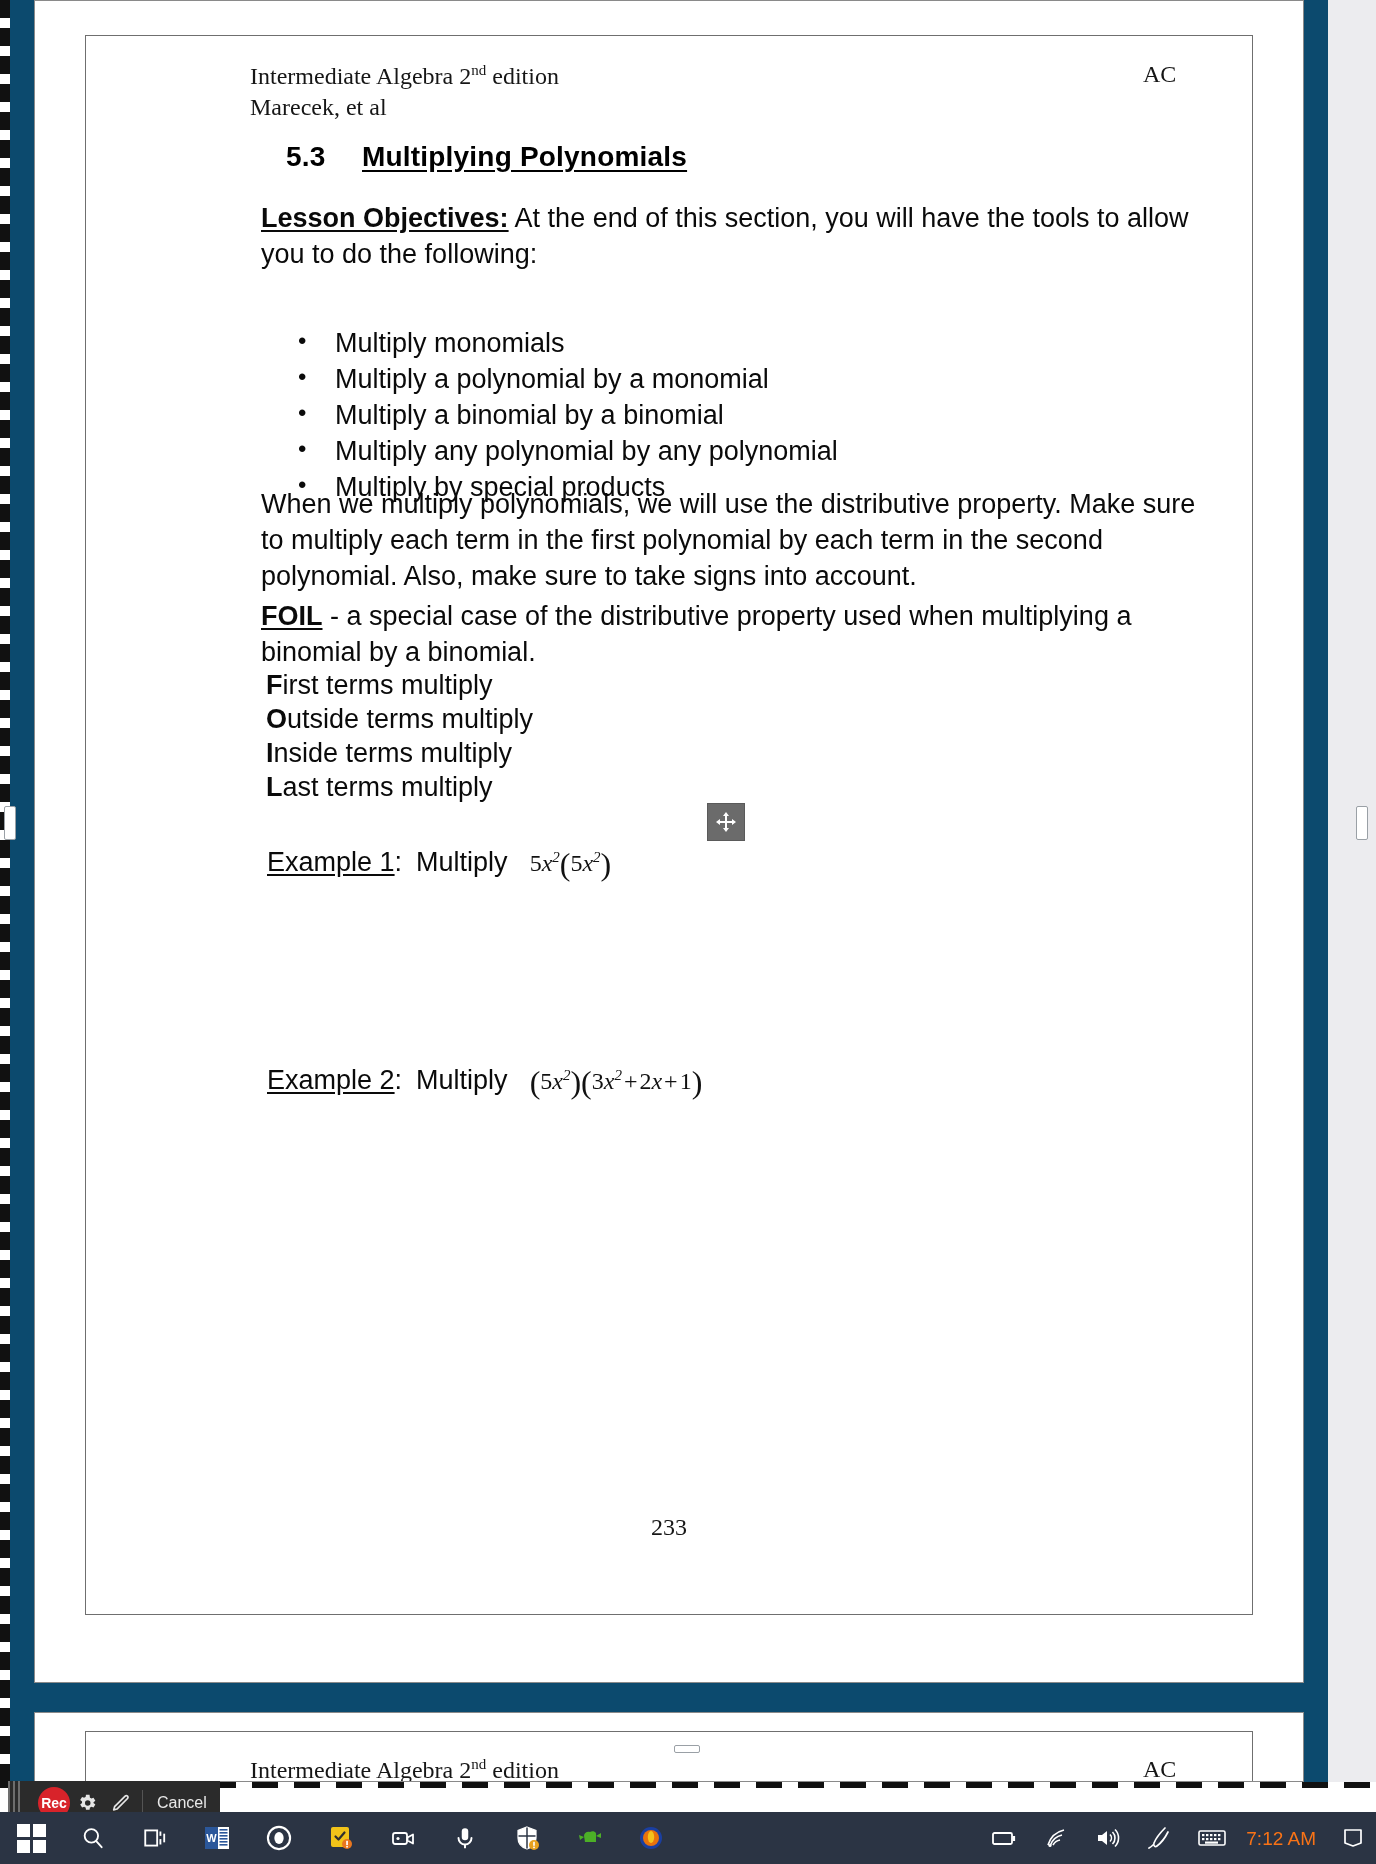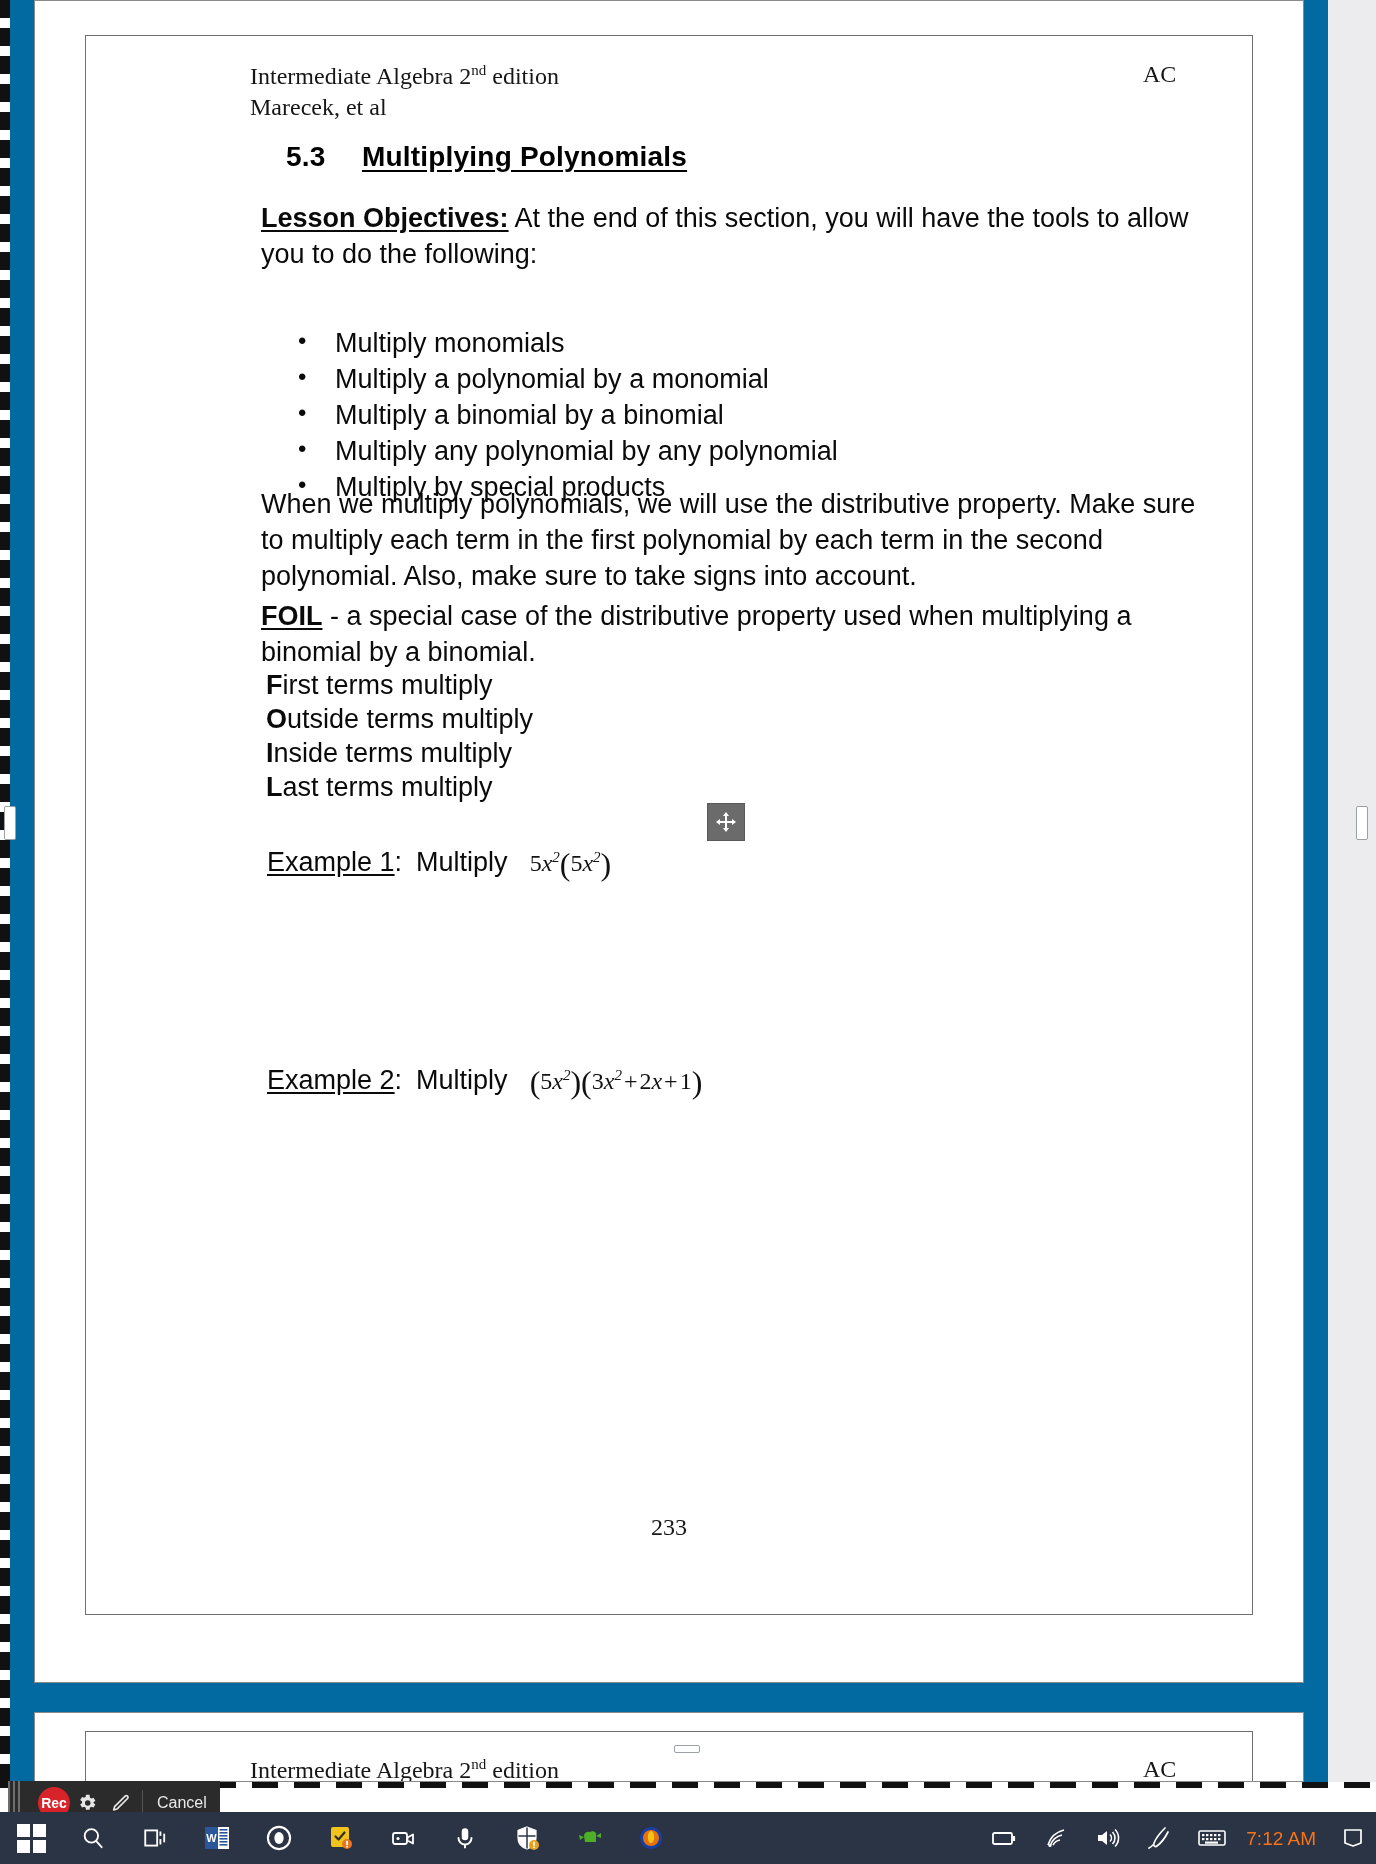--- a/index.html
+++ b/index.html
@@ -25,21 +25,21 @@
     position:absolute; width:12px; height:34px; border:1px solid #9aa0a6;
     background:#fff; border-radius:2px;
   }
   .cap-handle.left  { left:4px;  top:806px; }
   .cap-handle.right { left:1356px; top:806px; }
   .cap-handle.bottom{ left:674px; top:1745px; width:26px; height:8px; }
 
   
   .workspace {
     position:absolute; left:10px; top:0; width:1356px; height:1782px;
-    background:#0369a1;
+    background:#0c4a6e;
   }
   .ws-gutter-right {
     position:absolute; left:1318px; top:0; width:48px; height:1782px;
     background:#ececef;
   }
 
   
   .page {
     position:absolute; left:24px; top:0px; width:1270px; height:1683px;
     background:#ffffff; border:1px solid #8a8a8a;

